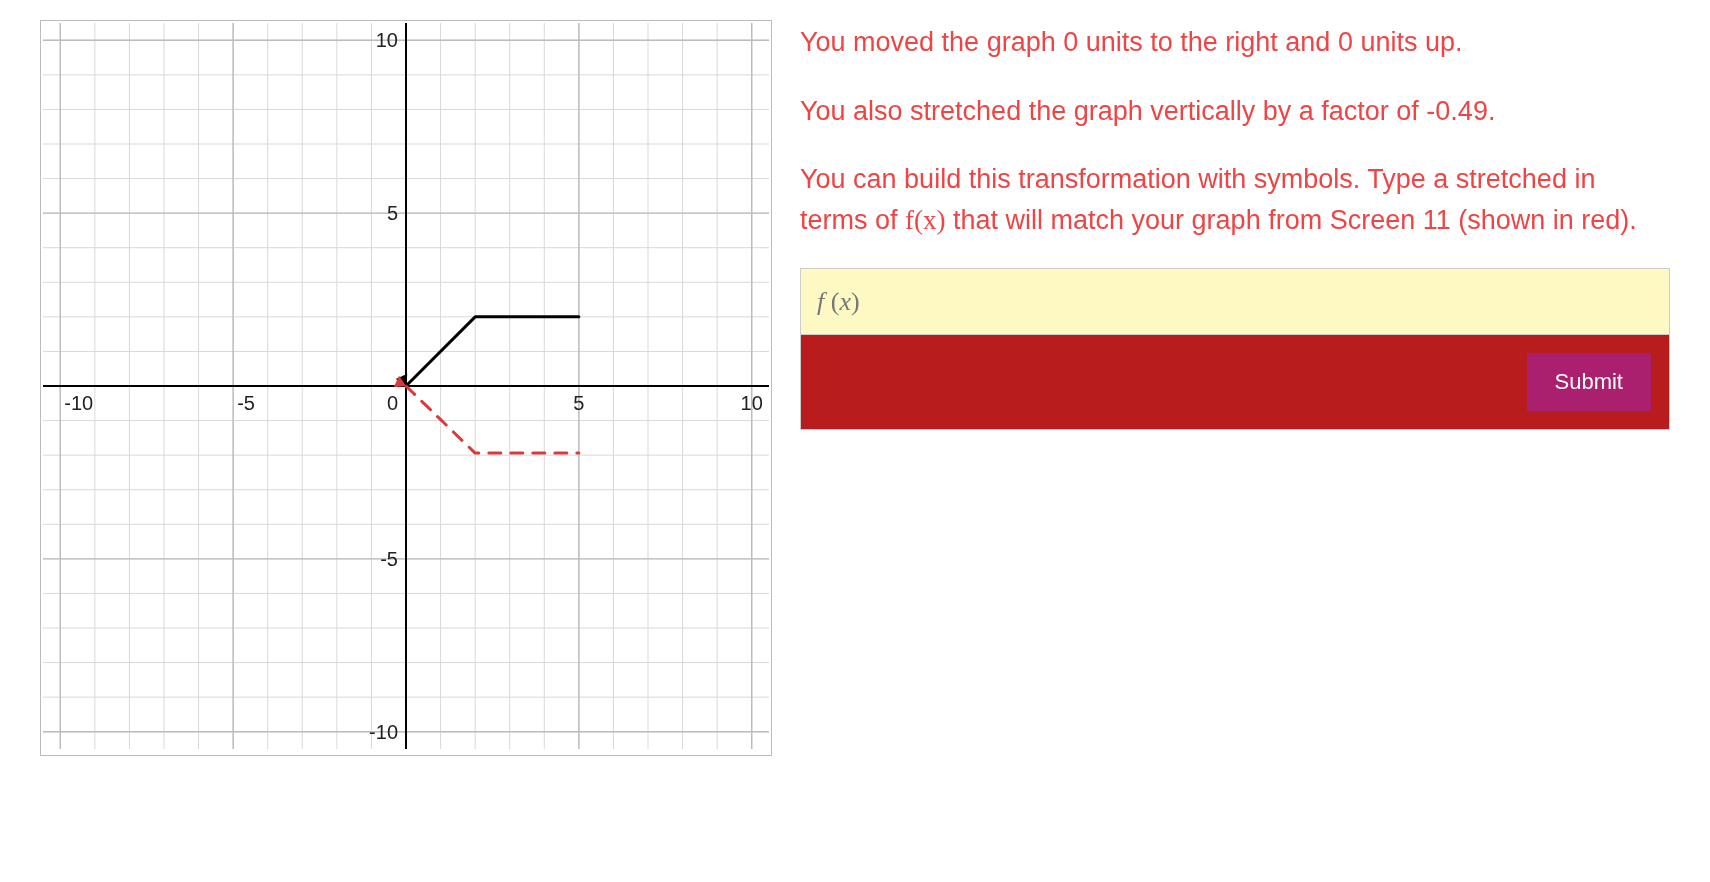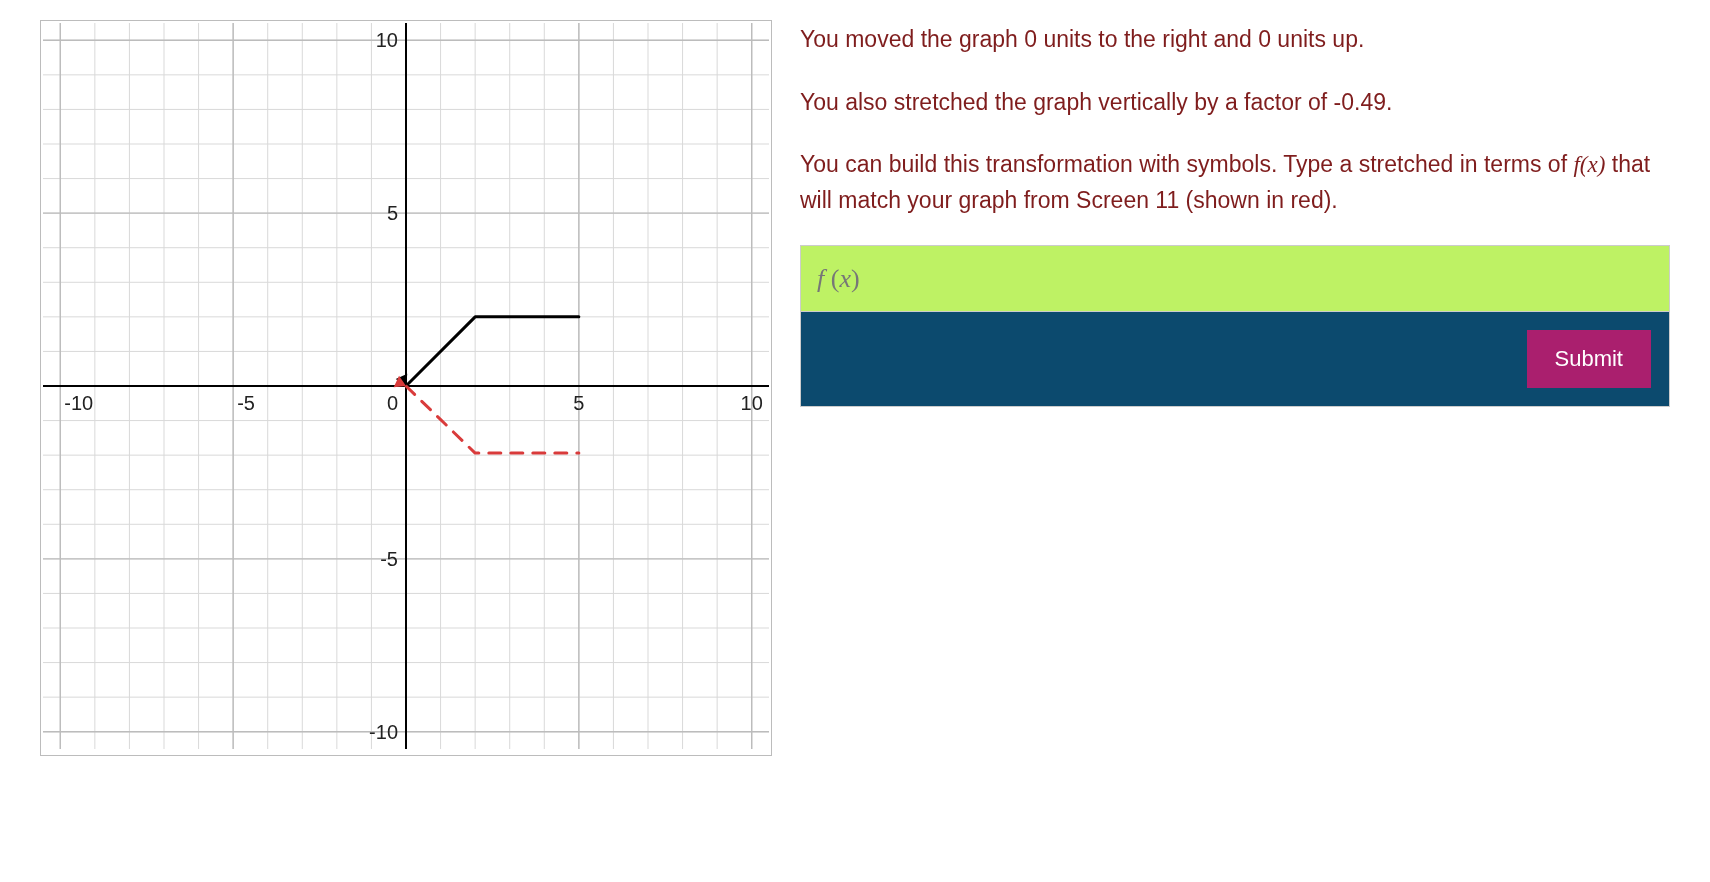--- a/index.html
+++ b/index.html
@@ -26,53 +26,52 @@
   }
   .right {
     flex: 1;
     padding: 22px 40px 20px 10px;
   }
   .graph-box {
     border: 1px solid #bcbcbc;
     background: #fff;
   }
   .instr {
-    font-size: 23px;
+    font-size: 27px;
     line-height: 1.5;
-    color: #7f1d1d;
+    color: #ef4444;
     margin-bottom: 28px;
   }
   .instr .math {
     font-family: "Times New Roman", Georgia, serif;
-    font-style: italic;
   }
   .input-card {
     border: 1px solid #ccc;
     background: #fff;
   }
   .input-row {
     display: flex;
     align-items: center;
     padding: 14px 16px;
     min-height: 66px;
-    background: #bef264;
+    background: #fef9c3;
     border-bottom: 1px solid #ccc;
   }
   .input-placeholder {
     font-family: "Times New Roman", Georgia, serif;
     font-style: italic;
     font-size: 26px;
     color: #777;
   }
   .input-placeholder .paren { font-style: normal; }
   .submit-row {
     display: flex;
     justify-content: flex-end;
     align-items: flex-end;
-    background: #0c4a6e;
+    background: #b91c1c;
     padding: 18px 18px;
     min-height: 90px;
   }
   .submit-btn {
     background: #aa1f6e;
     color: #fff;
     border: none;
     font-size: 22px;
     padding: 16px 28px;
     cursor: pointer;

